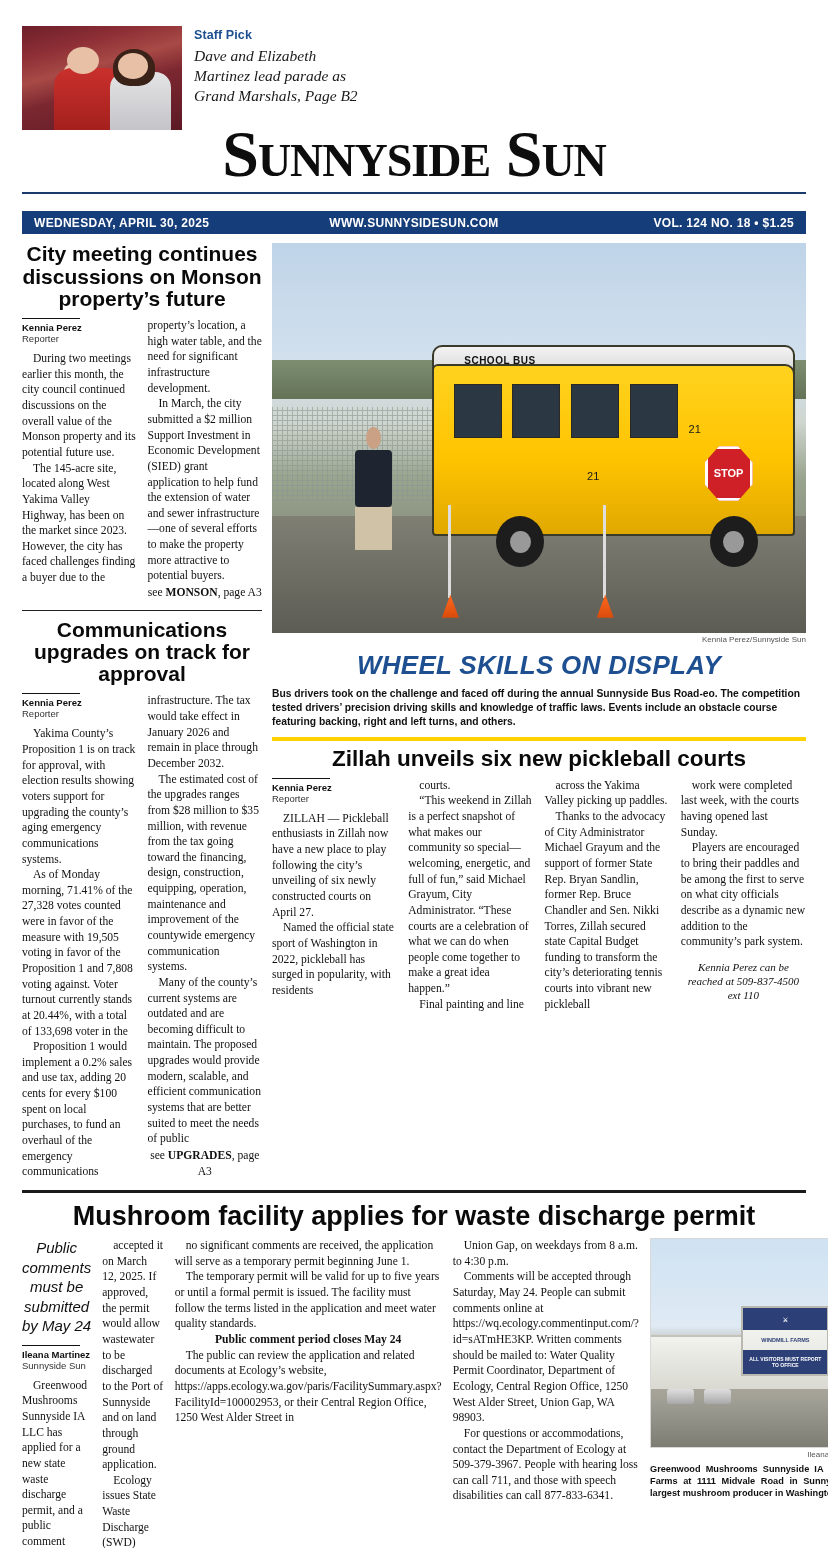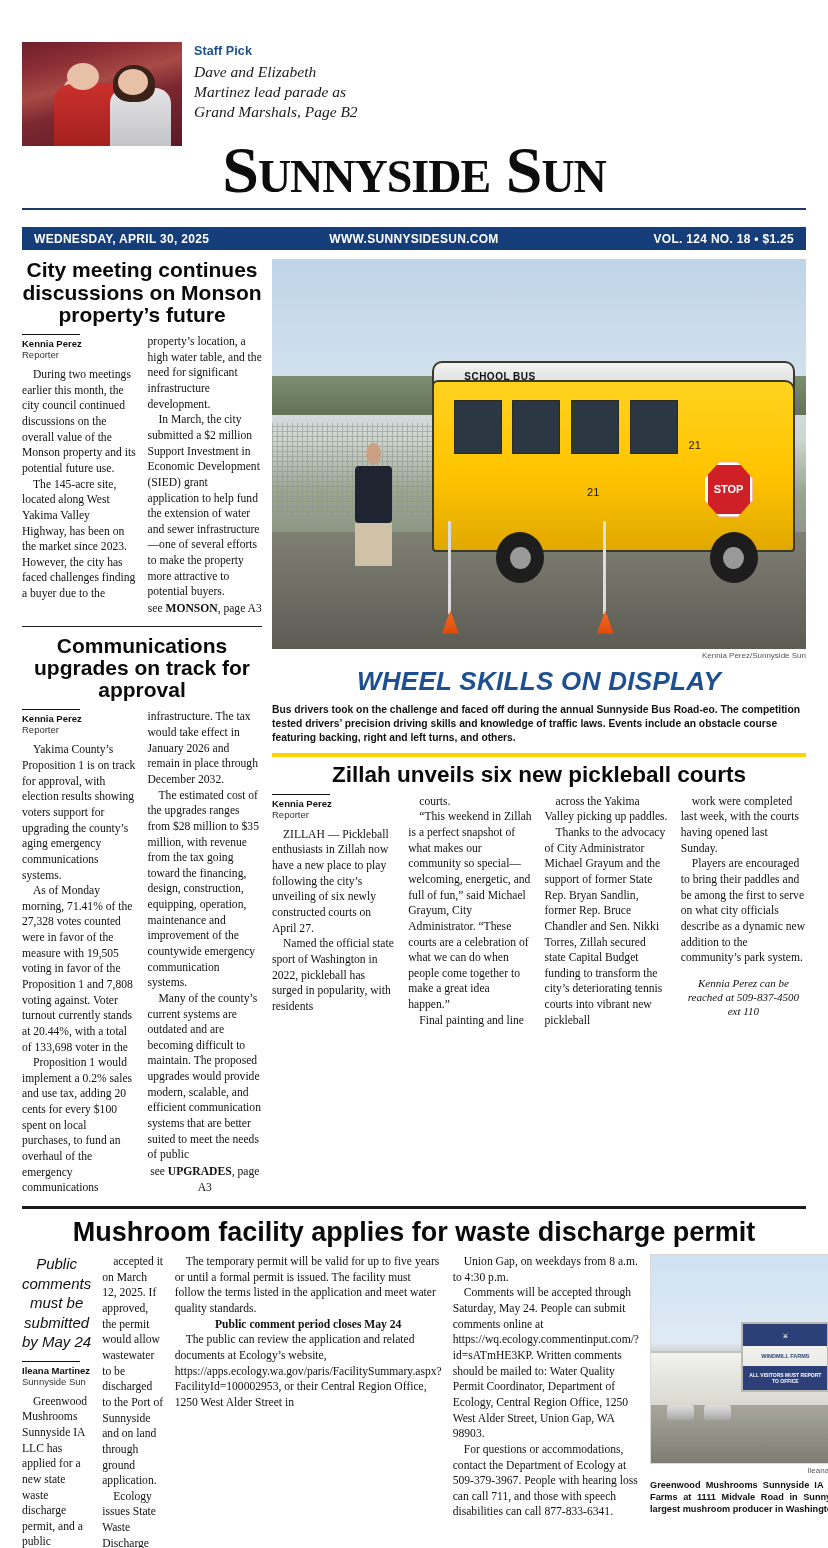--- a/index.html
+++ b/index.html
@@ -4,21 +4,21 @@
 <style>
   * { box-sizing: border-box; }
   html, body { margin:0; padding:0; }
   body {
     width: 828px; height: 1548px;
     background: #ffffff;
     font-family: "Liberation Serif", serif;
     color: #111;
     overflow: hidden;
   }
-  .page { width:828px; height:1548px; position:relative; padding: 16px 22px; }
+  .page { width:828px; height:1548px; position:relative; padding: 0 22px; }
 
   
   .skybox { display:flex; gap:12px; padding-top:26px; height:118px; }
   .skybox-photo {
     width:160px; height:104px; flex:0 0 160px;
     background:
       radial-gradient(circle at 33% 46%, #e9c6b2 0 9%, transparent 10%),
       radial-gradient(circle at 62% 52%, #e6bfa8 0 8%, transparent 9%),
       linear-gradient(165deg,#6d1f2a 0%, #8e2f36 22%, #a84a46 40%, #7b2730 58%, #5c1a24 100%);
     position:relative; overflow:hidden; border:0;
@@ -358,20 +358,21 @@
       <div class="mush-col">
         <div class="body-text">
           <p>accepted it on March 12, 2025. If approved, the permit would allow wastewater to be discharged to the Port of Sunnyside and on land through ground application.</p>
           <p>Ecology issues State Waste Discharge (SWD) permits to control what gets released into the ground or into public wastewater systems. These permits include rules based on state and federal laws, such as limits on certain pollutants, regular testing and reporting, and proper system maintenance.</p>
 
         </div>
       </div>
 
       <div class="mush-col">
         <div class="body-text">
+          <p>no significant comments are received, the application will serve as a temporary permit beginning June 1.</p>
           <p>The temporary permit will be valid for up to five years or until a formal permit is issued. The facility must follow the terms listed in the application and meet water quality standards.</p>
           <p class="subhead-center">Public comment period closes May 24</p>
           <p>The public can review the application and related documents at Ecology’s website, https://apps.ecology.wa.gov/paris/FacilitySummary.aspx?FacilityId=100002953, or their Central Region Office, 1250 West Alder Street in</p>
         </div>
       </div>
 
       <div class="mush-col">
         <div class="body-text">
           <p>Union Gap, on weekdays from 8 a.m. to 4:30 p.m.</p>
           <p>Comments will be accepted through Saturday, May 24. People can submit comments online at https://wq.ecology.commentinput.com/?id=sATmHE3KP. Written comments should be mailed to: Water Quality Permit Coordinator, Department of Ecology, Central Region Office, 1250 West Alder Street, Union Gap, WA 98903.</p>

